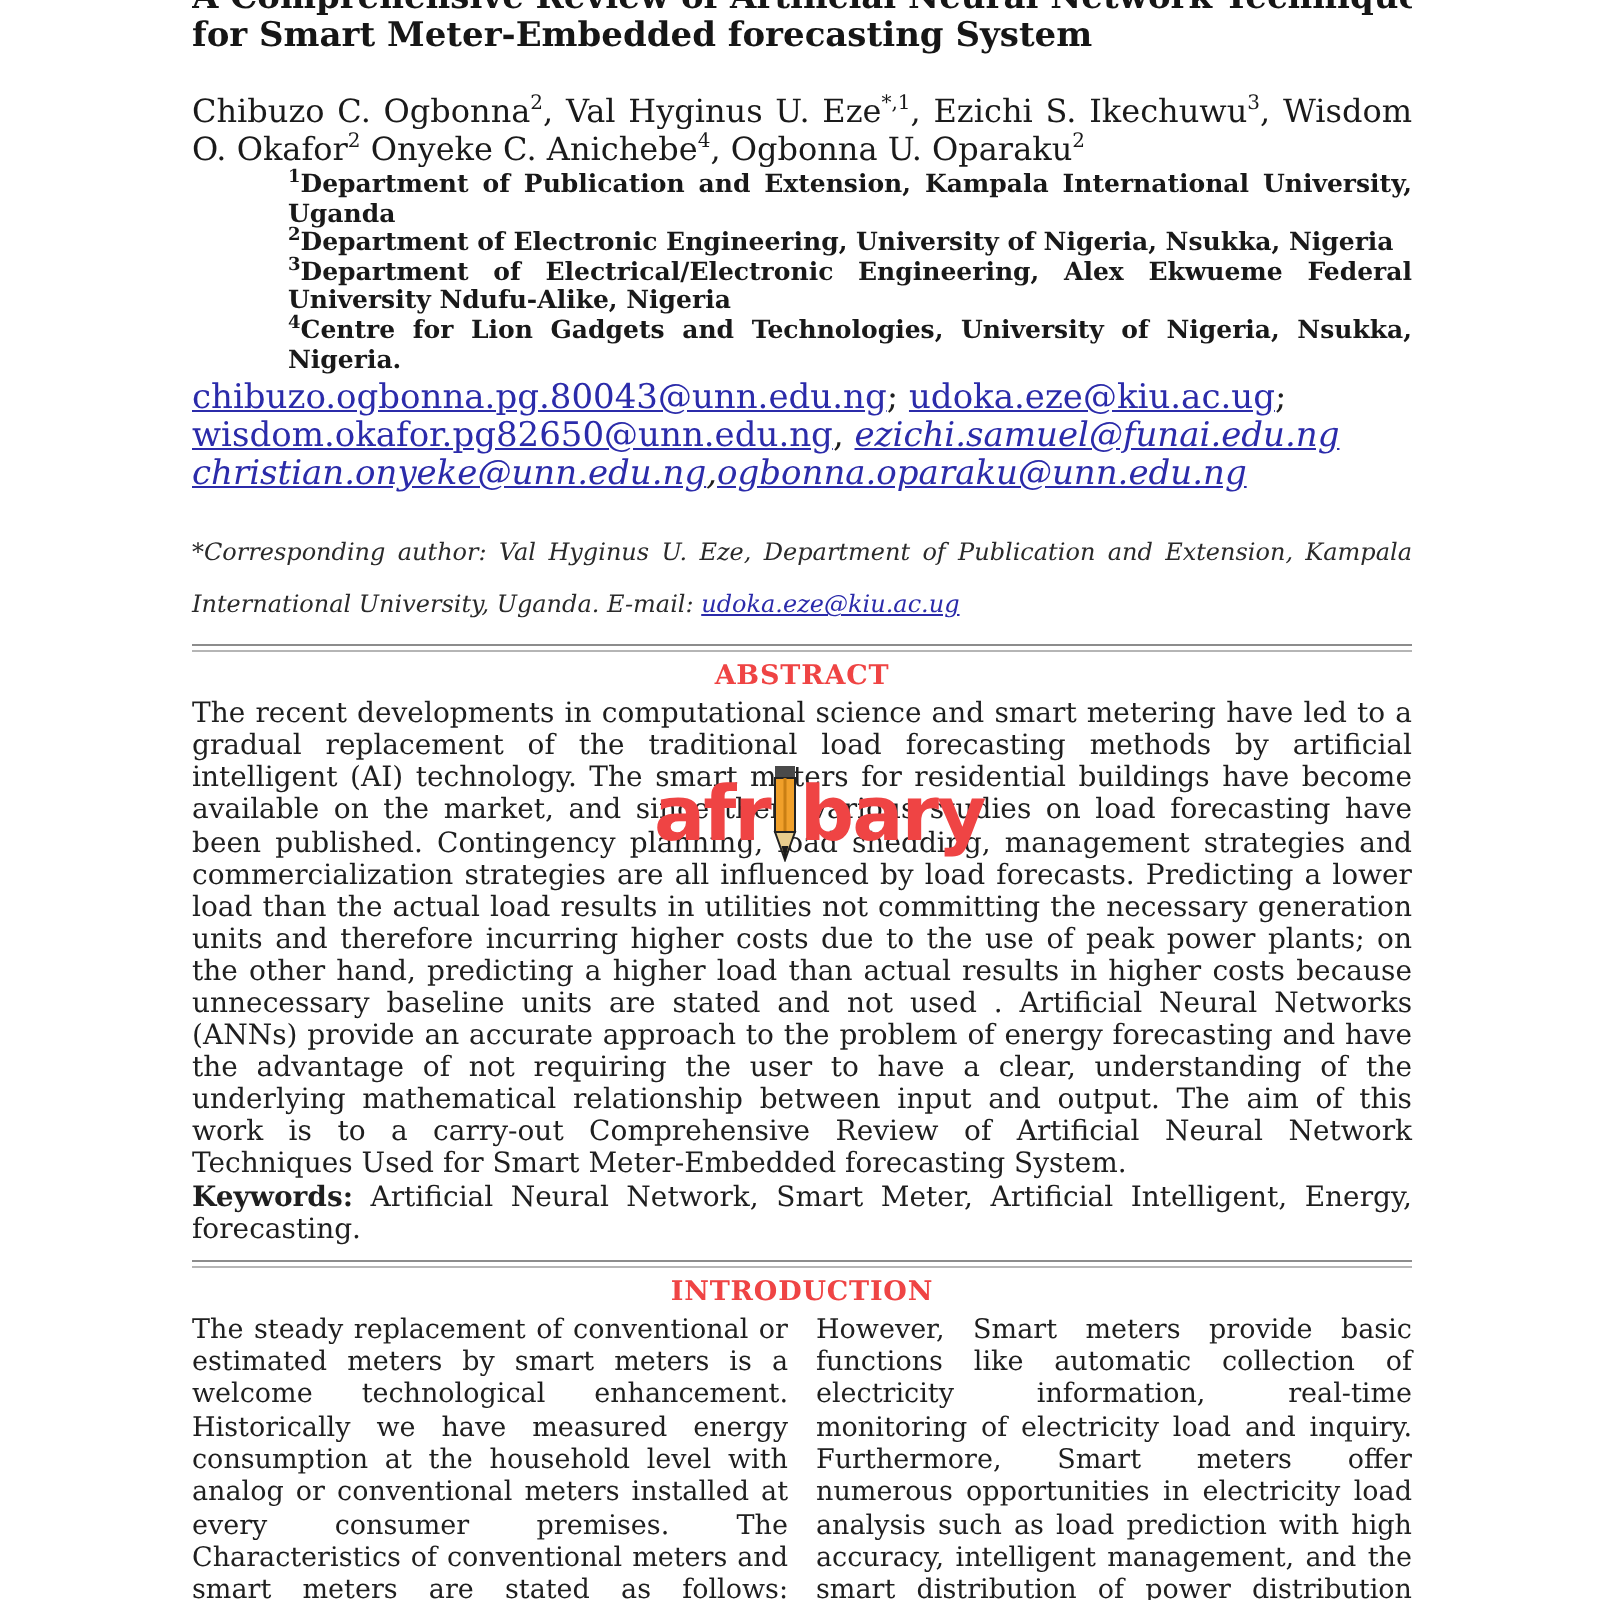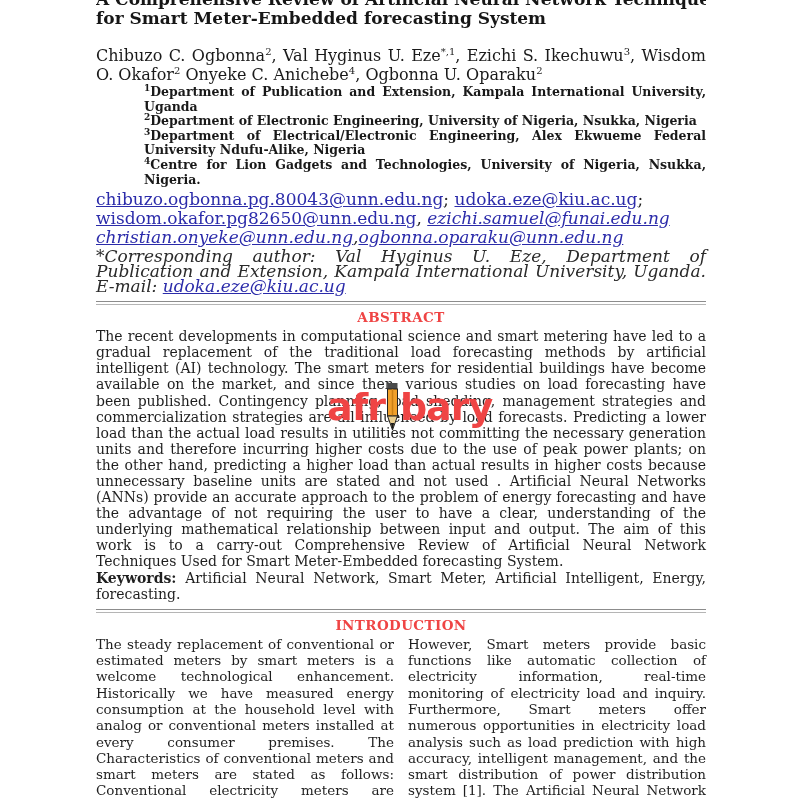--- a/index.html
+++ b/index.html
@@ -25,21 +25,21 @@
     margin-top:1px;font-size:12.5px;line-height:14.6px;font-weight:bold;
     text-align:justify;color:#191919;margin-left:48px;
   }
   .affiliations sup{font-size:9px;line-height:0;}
   .emails{
     margin-top:3px;font-size:17px;line-height:19px;
   }
   .emails a{color:#2b2baa;text-decoration:underline;cursor:pointer;}
   .em-it{font-style:italic;}
   .corresponding{
-    margin-top:2px;font-size:17px;line-height:15px;font-style:italic;color:#2a2a2a;
+    margin-top:16px;font-size:12px;line-height:26px;font-style:italic;color:#2a2a2a;
     text-align:justify;
   }
   .corresponding a{color:#2b2baa;text-decoration:underline;cursor:pointer;font-style:italic;}
   .rule{
     height:2px;border-top:1.5px solid #8c8c8c;border-bottom:1px solid #b5b5b5;
     margin:7px 0 4px 0;
   }
   .section-heading{
     text-align:center;font-weight:bold;font-size:13.5px;letter-spacing:.4px;
     color:#ef4444;margin:2px 0 3px 0;

